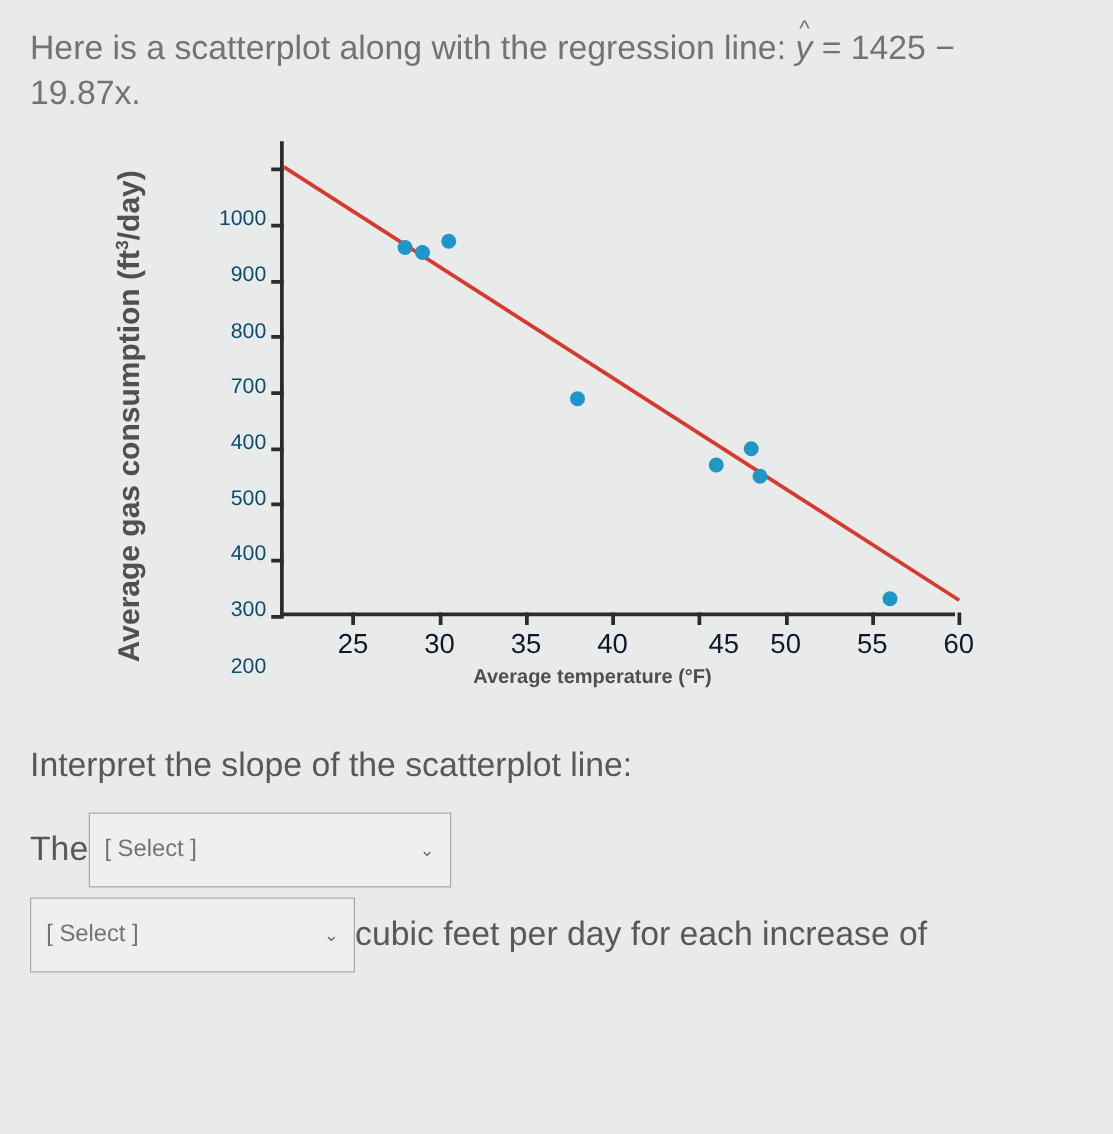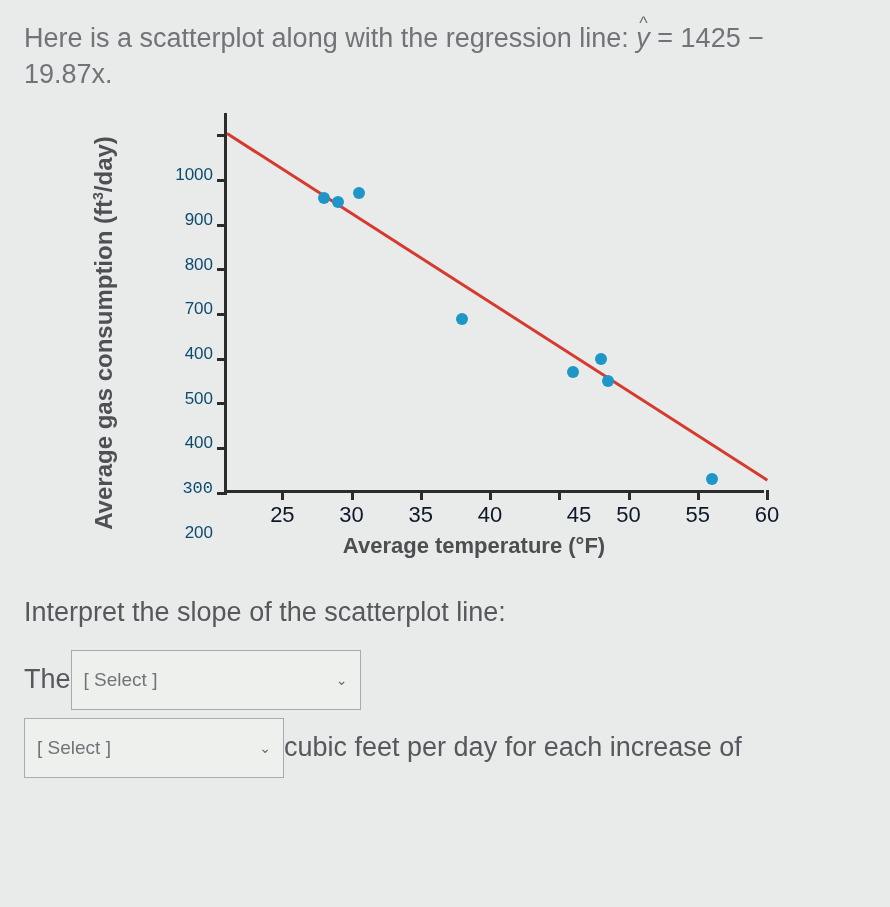--- a/index.html
+++ b/index.html
@@ -78,21 +78,21 @@
     margin-top: 12px;
     transform: translateX(-50%);
     font-size: 22px;
     color: #0f172a;
   }
   .xlabel {
     position: absolute;
     left: 50%;
     transform: translateX(-50%);
     top: 430px;
-    font-size: 22px;
+    font-size: 16px;
     font-weight: 700;
     color: #4c4e51;
     white-space: nowrap;
   }
   .point {
     position: absolute;
     width: 12px; height: 12px;
     border-radius: 50%;
     background: #1e96c7;
     transform: translate(-50%, -50%);
@@ -144,21 +144,21 @@
   <span> = 1425 − </span><br>
   <span>19.87x.</span>
 </div>
 
 <div class="chart-wrap">
   <div class="ylabel">Average gas consumption (ft<sup>3</sup>/day)</div>
   <div class="plot-area" id="plot">
       <div class="ytick" style="top: 379px;"></div>
       <div class="ytick-label" style="top: 380px;">200</div>
       <div class="ytick" style="top: 334.294px;"></div>
-      <div class="ytick-label" style="top: 335.294px; font-family: Liberation Mono, monospace;">300</div>
+      <div class="ytick-label" style="top: 335.294px;">300</div>
       <div class="ytick" style="top: 289.588px;"></div>
       <div class="ytick-label" style="top: 290.588px;">400</div>
       <div class="ytick" style="top: 244.882px;"></div>
       <div class="ytick-label" style="top: 245.882px;">500</div>
       <div class="ytick" style="top: 200.176px;"></div>
       <div class="ytick-label" style="top: 201.176px;">400</div>
       <div class="ytick" style="top: 155.471px;"></div>
       <div class="ytick-label" style="top: 156.471px;">700</div>
       <div class="ytick" style="top: 110.765px;"></div>
       <div class="ytick-label" style="top: 111.765px;">800</div>

